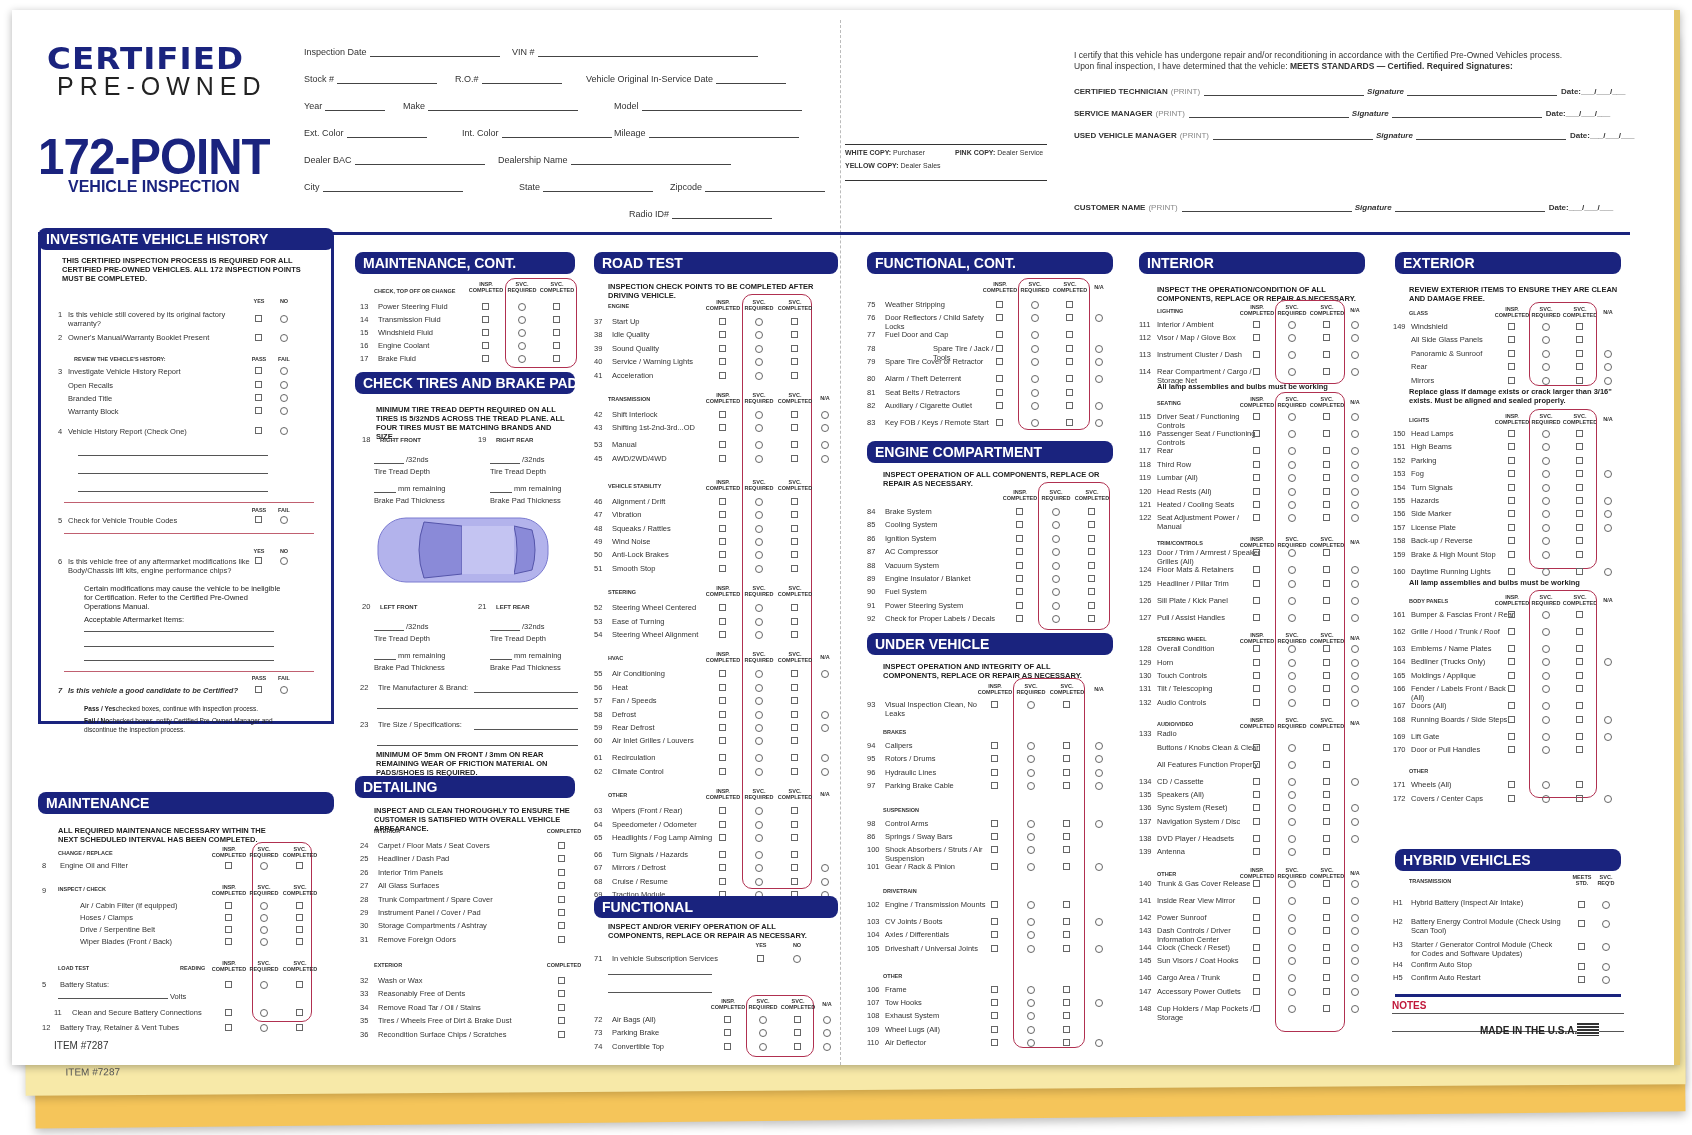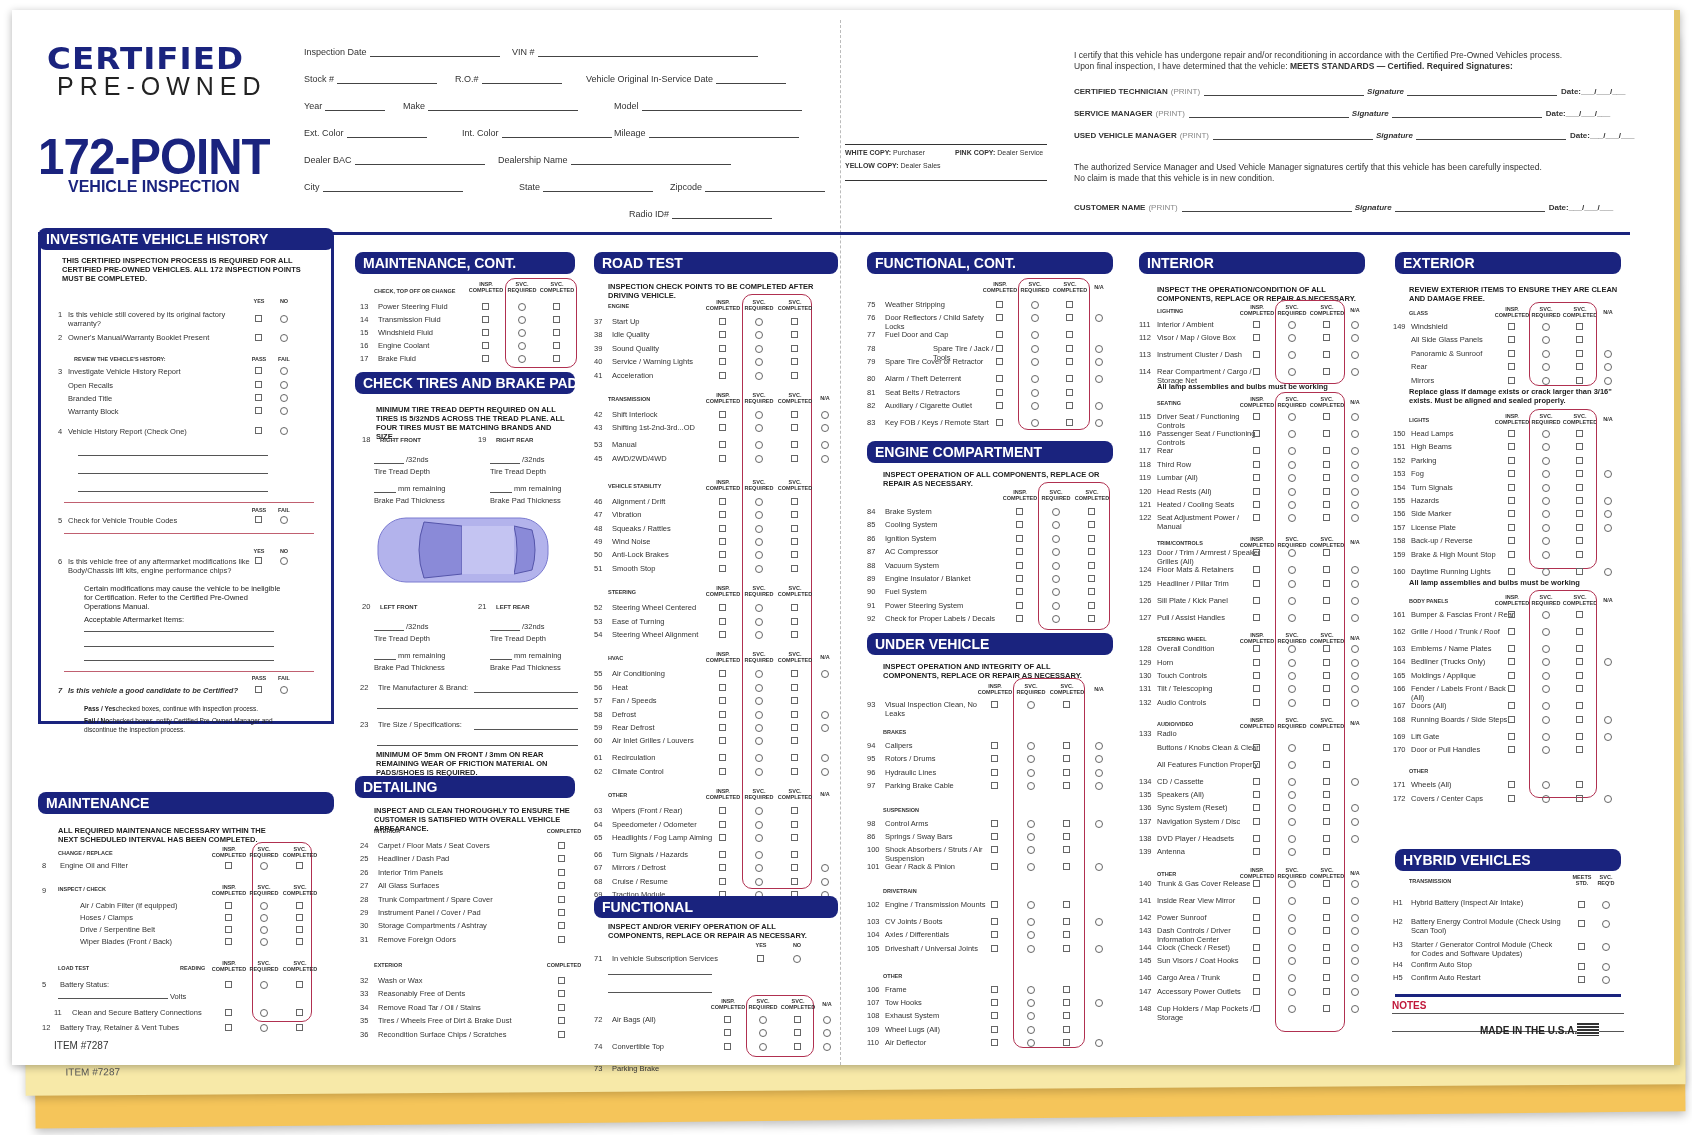--- a/index.html
+++ b/index.html
@@ -90,24 +90,20 @@
   <div class="abs cert-text">
     <div>I certify that this vehicle has undergone repair and/or reconditioning in accordance with the Certified Pre-Owned Vehicles process.</div>
     <div><span>Upon final inspection, I have determined that the vehicle:</span> <b>MEETS STANDARDS — Certified.  Required Signatures:</b></div>
   </div>
   <div id="sig-rows">
       <div class="abs sig-row" style="left: 1062px; top: 76px; width: 550px;"><b>CERTIFIED TECHNICIAN</b><span style="color: rgb(136, 136, 136); margin-left: 3px;">(PRINT)</span><span class="uline" style="width: 160px; margin-left: 4px;"></span><i style="margin-left: 3px;">Signature</i><span class="uline" style="width: 150px; margin-left: 3px;"></span><b style="margin-left: 4px;">Date:___/___/___</b></div>
       <div class="abs sig-row" style="left: 1062px; top: 98px; width: 550px;"><b>SERVICE MANAGER</b><span style="color: rgb(136, 136, 136); margin-left: 3px;">(PRINT)</span><span class="uline" style="width: 160px; margin-left: 4px;"></span><i style="margin-left: 3px;">Signature</i><span class="uline" style="width: 150px; margin-left: 3px;"></span><b style="margin-left: 4px;">Date:___/___/___</b></div>
       <div class="abs sig-row" style="left: 1062px; top: 120px; width: 550px;"><b>USED VEHICLE MANAGER</b><span style="color: rgb(136, 136, 136); margin-left: 3px;">(PRINT)</span><span class="uline" style="width: 160px; margin-left: 4px;"></span><i style="margin-left: 3px;">Signature</i><span class="uline" style="width: 150px; margin-left: 3px;"></span><b style="margin-left: 4px;">Date:___/___/___</b></div>
       <div class="abs sig-row" style="left: 1062px; top: 192px; width: 550px;"><b>CUSTOMER NAME</b><span style="color: rgb(136, 136, 136); margin-left: 3px;">(PRINT)</span><span class="uline" style="width: 170px; margin-left: 4px;"></span><i style="margin-left: 3px;">Signature</i><span class="uline" style="width: 150px; margin-left: 3px;"></span><b style="margin-left: 4px;">Date:___/___/___</b></div>
     </div>
-  <div class="abs cert-text" style="top:152px">
-    <div>The authorized Service Manager and Used Vehicle Manager signatures certify that this vehicle has been carefully inspected.</div>
-    <div>No claim is made that this vehicle is in new condition.</div>
-  </div>
 
   <div class="abs blue-rule"></div>
 
   <div id="sections">
       <div class="sec-title" style="left: 26px; top: 218px; width: 296px;">INVESTIGATE VEHICLE HISTORY</div>
       <div class="box" style="left: 26px; top: 232px; width: 296px; height: 482px;"></div>
       <div class="note" style="left: 50px; top: 246px; width: 240px;">THIS CERTIFIED INSPECTION PROCESS IS REQUIRED FOR ALL CERTIFIED PRE-OWNED VEHICLES.  ALL 172 INSPECTION POINTS MUST BE COMPLETED.</div>
       <div class="colhdr" style="left: 237px; top: 288px; width: 20px;">YES</div>
       <div class="colhdr" style="left: 262px; top: 288px; width: 20px;">NO</div>
       <div class="row" style="left: 46px; top: 300px; width: 190px; white-space: normal;"><span class="n" style="width: 10px;">1</span><span style="display: inline-block; vertical-align: top; width: 178px;">Is this vehicle still covered by its original factory warranty?</span></div>
@@ -499,21 +495,21 @@
       <div class="redbox" style="left: 734px; top: 985px; width: 68px; height: 62px;"></div>
       <div class="colhdr" style="left: 698px; top: 988px; width: 36px;">INSP. COMPLETED</div>
       <div class="colhdr" style="left: 733px; top: 988px; width: 36px;">SVC. REQUIRED</div>
       <div class="colhdr" style="left: 768px; top: 988px; width: 36px;">SVC. COMPLETED</div>
       <div class="colhdr" style="left: 807px; top: 991px; width: 16px;">N/A</div>
       <div class="row" style="left: 582px; top: 1005px; width: 140px; white-space: normal;"><span class="n">72</span><span style="display: inline-block; vertical-align: top; width: 120px;">Air Bags (All)</span></div>
       <div class="cb" style="left: 712px; top: 1006px;"></div>
       <div class="rd" style="left: 747px; top: 1006px;"></div>
       <div class="cb" style="left: 782px; top: 1006px;"></div>
       <div class="rd" style="left: 811px; top: 1006px;"></div>
-      <div class="row" style="left: 582px; top: 1018.4px; width: 140px; white-space: normal; margin-top: 36px;"><span class="n">73</span><span style="display: inline-block; vertical-align: top; width: 120px;">Parking Brake</span></div>
+      <div class="row" style="left: 582px; top: 1018.4px; width: 140px; white-space: normal;"><span class="n">73</span><span style="display: inline-block; vertical-align: top; width: 120px;">Parking Brake</span></div>
       <div class="cb" style="left: 712px; top: 1019.4px;"></div>
       <div class="rd" style="left: 747px; top: 1019.4px;"></div>
       <div class="cb" style="left: 782px; top: 1019.4px;"></div>
       <div class="rd" style="left: 811px; top: 1019.4px;"></div>
       <div class="row" style="left: 582px; top: 1031.8px; width: 140px; white-space: normal;"><span class="n">74</span><span style="display: inline-block; vertical-align: top; width: 120px;">Convertible Top</span></div>
       <div class="cb" style="left: 712px; top: 1032.8px;"></div>
       <div class="rd" style="left: 747px; top: 1032.8px;"></div>
       <div class="cb" style="left: 782px; top: 1032.8px;"></div>
       <div class="rd" style="left: 811px; top: 1032.8px;"></div>
       <div class="sec-title" style="left: 855px; top: 242px; width: 246px;">FUNCTIONAL, CONT.</div>

